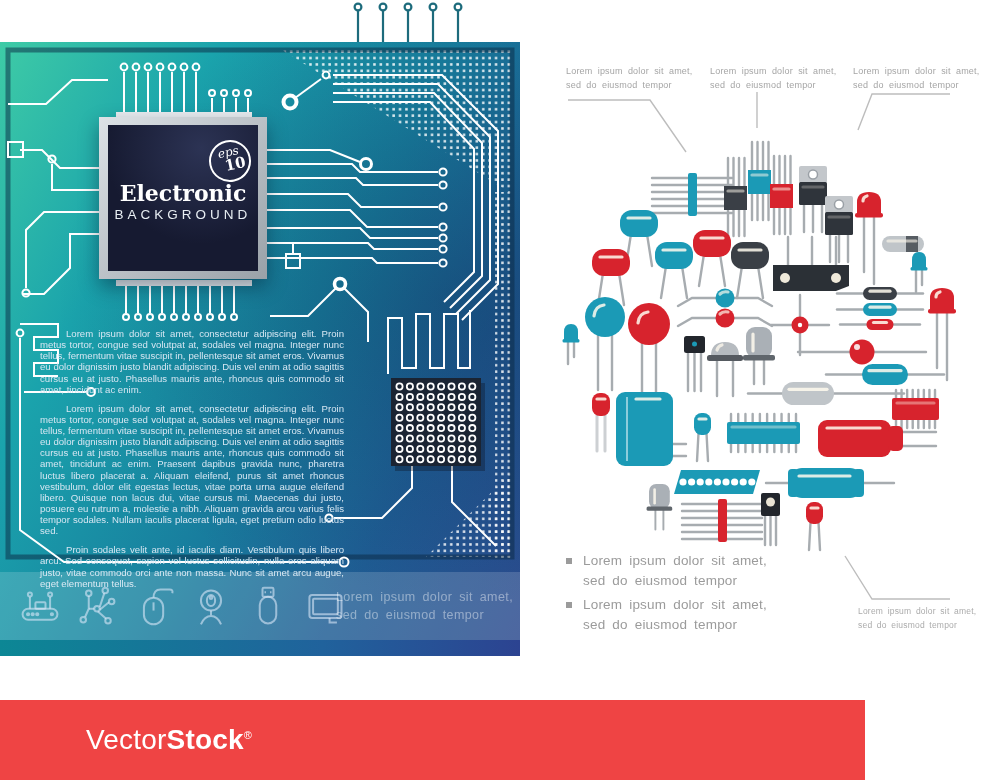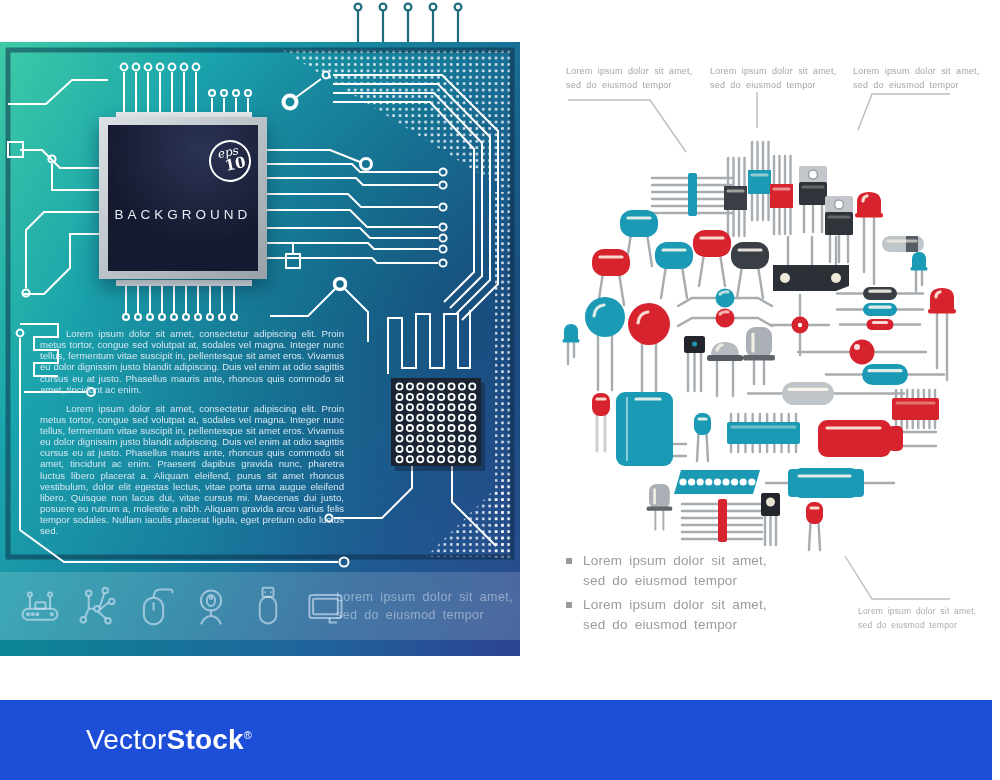--- a/index.html
+++ b/index.html
@@ -40,21 +40,21 @@
   
   .comps{position:absolute;left:0;top:0;pointer-events:none;}
   .cap-top{position:absolute;font-size:9px;color:#a5a5a5;line-height:1.6;letter-spacing:.2px;
     word-spacing:2.5px;}
   .bullet-item{position:absolute;display:flex;gap:11px;color:#9b9b9b;font-size:13.5px;line-height:1.5;
     letter-spacing:.2px;word-spacing:3px;}
   .bullet-sq{width:6px;height:6px;background:#9b9b9b;margin-top:7px;flex:none;}
   .cap-small{position:absolute;font-size:8.5px;color:#ababab;line-height:1.65;letter-spacing:.2px;
     word-spacing:2px;}
   
-  .wm-bar{position:absolute;left:0;top:700px;width:992px;height:80px;background:#1d4ed8;
+  .wm-bar{position:absolute;left:0;top:700px;width:865px;height:80px;background:#ef4444;
     display:flex;align-items:center;justify-content:space-between;padding:0 56px 0 86px;
     box-sizing:border-box;color:#fff;}
   .wm-logo{font-size:28px;letter-spacing:.2px;}
   .wm-logo .lt{font-weight:400;}
   .wm-logo .bd{font-weight:700;}
   .wm-logo sup{font-size:11px;}
   .wm-ref{font-size:23px;letter-spacing:.4px;color:#f4f4f8;}
   
   svg .ld{stroke:#a7acb0;stroke-width:2.4;fill:none;stroke-linecap:round;}
   svg .gl{stroke:rgba(255,250,238,.85);stroke-width:3.2;fill:none;stroke-linecap:round;}
@@ -258,25 +258,27 @@
     </svg>
 
     <div class="pinbar" style="top:70px;"></div>
     <div class="pinbar" style="top:238px;"></div>
     <div class="chip-frame"></div>
     <div class="chip-dark"></div>
     <div class="chip-badge">
       <div class="b1">eps</div>
       <div class="b2">10</div>
     </div>
+    <div class="chip-title">Electronic</div>
     <div class="chip-subtitle">BACKGROUND</div>
 
     <div class="paras">
       <p>Lorem ipsum dolor sit amet, consectetur adipiscing elit. Proin metus tortor, congue sed volutpat at, sodales vel magna. Integer nunc tellus, fermentum vitae suscipit in, pellentesque sit amet eros. Vivamus eu dolor dignissim justo blandit adipiscing. Duis vel enim at odio sagittis cursus eu at justo. Phasellus mauris ante, rhoncus quis commodo sit amet, tincidunt ac enim.</p>
       <p>Lorem ipsum dolor sit amet, consectetur adipiscing elit. Proin metus tortor, congue sed volutpat at, sodales vel magna. Integer nunc tellus, fermentum vitae suscipit in, pellentesque sit amet eros. Vivamus eu dolor dignissim justo blandit adipiscing. Duis vel enim at odio sagittis cursus eu at justo. Phasellus mauris ante, rhoncus quis commodo sit amet, tincidunt ac enim. Praesent dapibus gravida nunc, pharetra luctus libero placerat a. Aliquam eleifend, purus sit amet rhoncus vestibulum, dolor elit egestas lectus, vitae porta urna augue eleifend libero. Quisque non lacus dui, vitae cursus mi. Maecenas dui justo, posuere eu rutrum a, molestie a nibh. Aliquam gravida arcu varius felis tempor sodales. Nullam iaculis placerat ligula, eget pretium odio luctus sed.</p>
+      <p>Proin sodales velit ante, id iaculis diam. Vestibulum quis libero arcu. Sed consequat, sapien vel luctus sollicitudin, nulla eros aliquam justo, vitae commodo orci ante non massa. Nunc sit amet arcu augue, eget elementum tellus.</p>
     </div>
 
     <div class="icon-strip">
       <div class="strip-icons">
         <svg width="44" height="44" viewBox="0 0 48 48" stroke="currentColor" stroke-width="2.2" fill="none">
           <rect x="5" y="27" width="38" height="12" rx="6"></rect>
           <path d="M13,27 V14"></path>
             <circle cx="13" cy="11.5" r="2.2"></circle>
           <path d="M35,27 V14"></path>
             <circle cx="35" cy="11.5" r="2.2"></circle>

